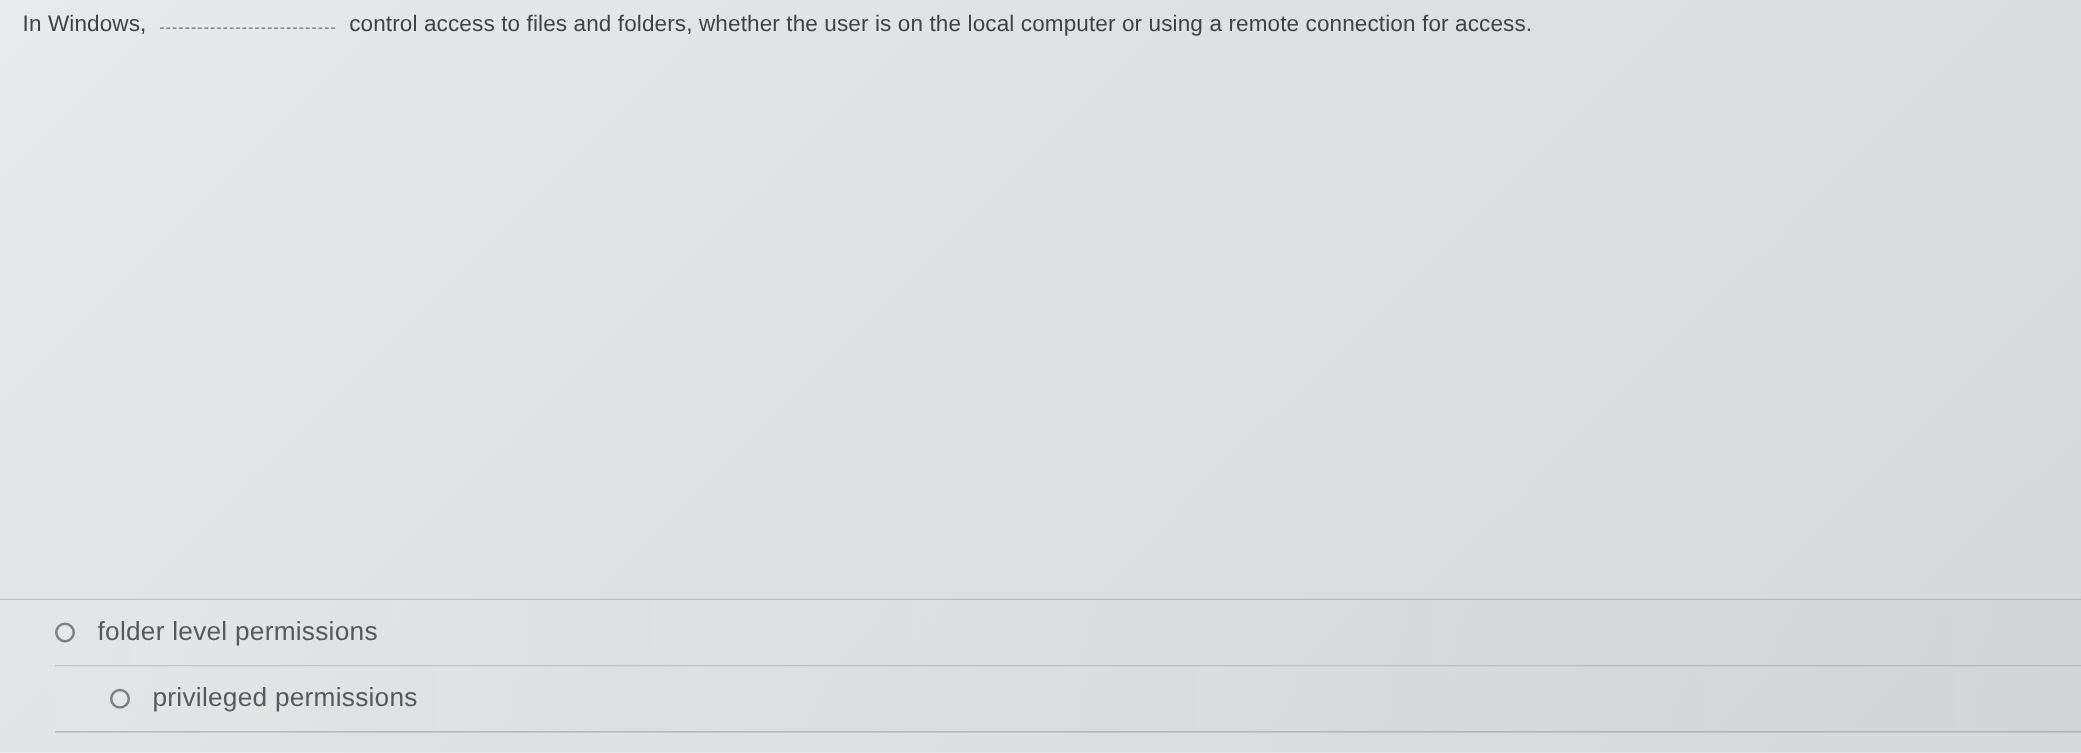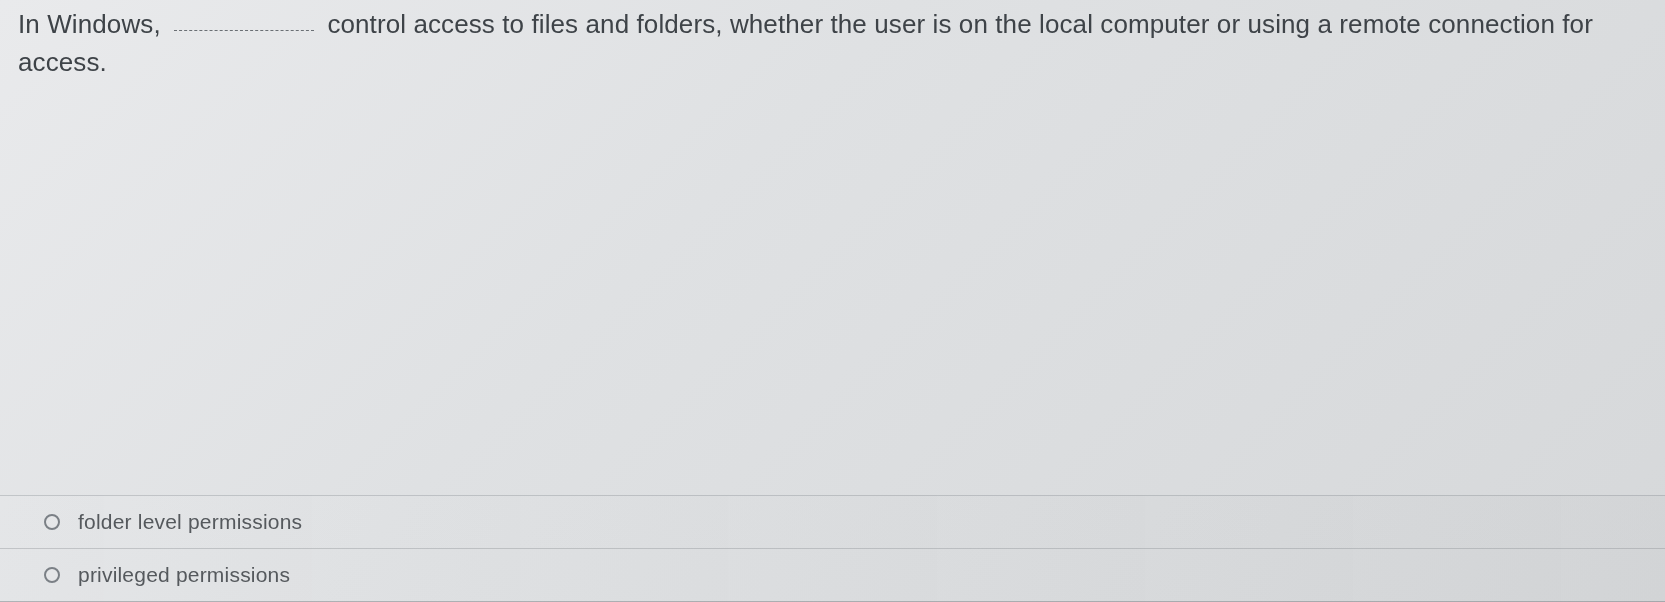--- a/index.html
+++ b/index.html
@@ -18,55 +18,56 @@
     width: 100%;
     height: 100%;
     box-sizing: border-box;
   }
 
   .question-text {
     position: absolute;
     top: 6px;
     left: 18px;
     right: 18px;
-    font-size: 26px;
+    font-size: 18px;
     line-height: 1.45;
     color: #3e4348;
     letter-spacing: 0.1px;
   }
   .question-text .blank {
     display: inline-block;
     border-bottom: 1.5px dashed #6a6f74;
     min-width: 140px;
     height: 1.0em;
     vertical-align: baseline;
     margin: 0 6px;
     transform: translateY(-2px);
   }
 
   .options {
     position: absolute;
     left: 0;
     right: 0;
-    bottom: 0;
+    bottom: 16px;
   }
 
   .option {
     border-top: 1px solid rgba(130, 135, 140, 0.35);
     padding: 14px 0 14px 44px;
     display: flex;
     align-items: center;
     font-size: 21px;
     color: #55595d;
     background: linear-gradient(90deg, rgba(255,255,255,0.05) 0%, rgba(0,0,0,0.02) 100%);
     cursor: pointer;
   }
 
   .option:last-child {
     border-bottom: 1px solid rgba(100,105,110,0.4);
+    margin-left: 44px;
   }
 
   .radio {
     width: 16px;
     height: 16px;
     border: 2px solid #7b8086;
     border-radius: 50%;
     margin-right: 18px;
     box-sizing: border-box;
     flex: 0 0 auto;

